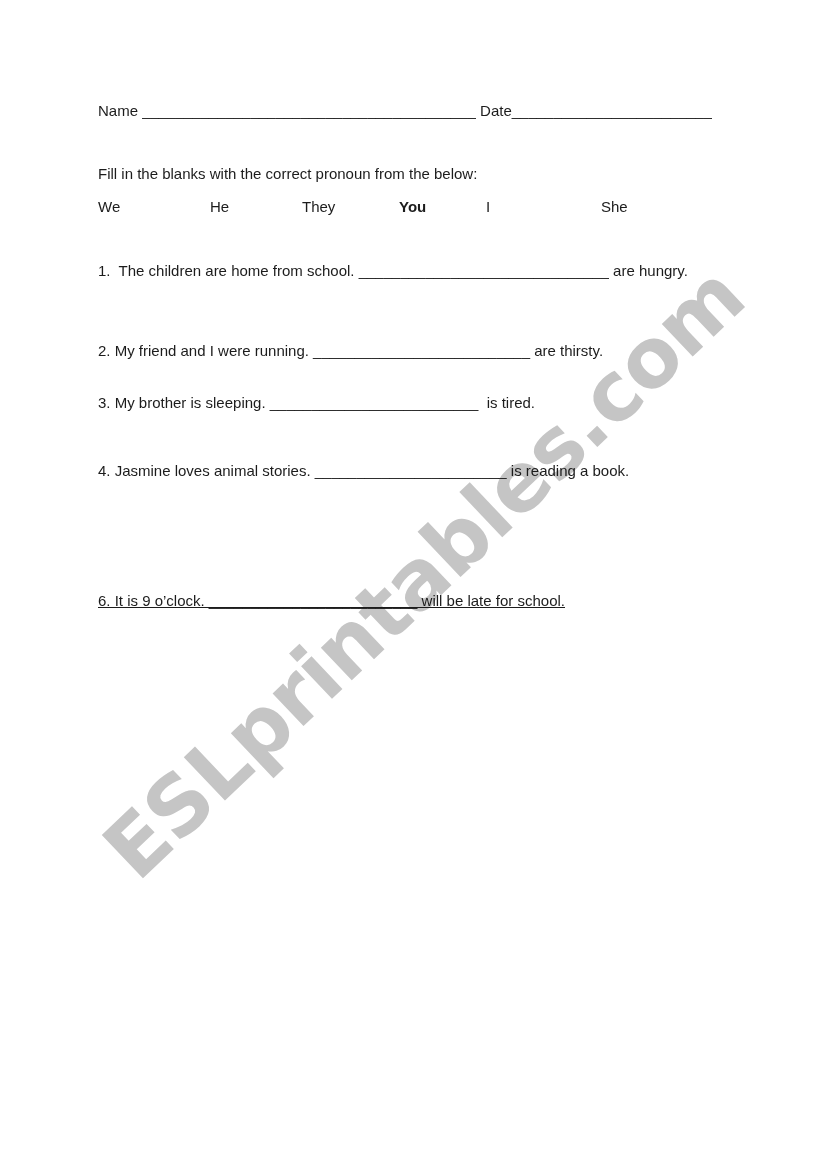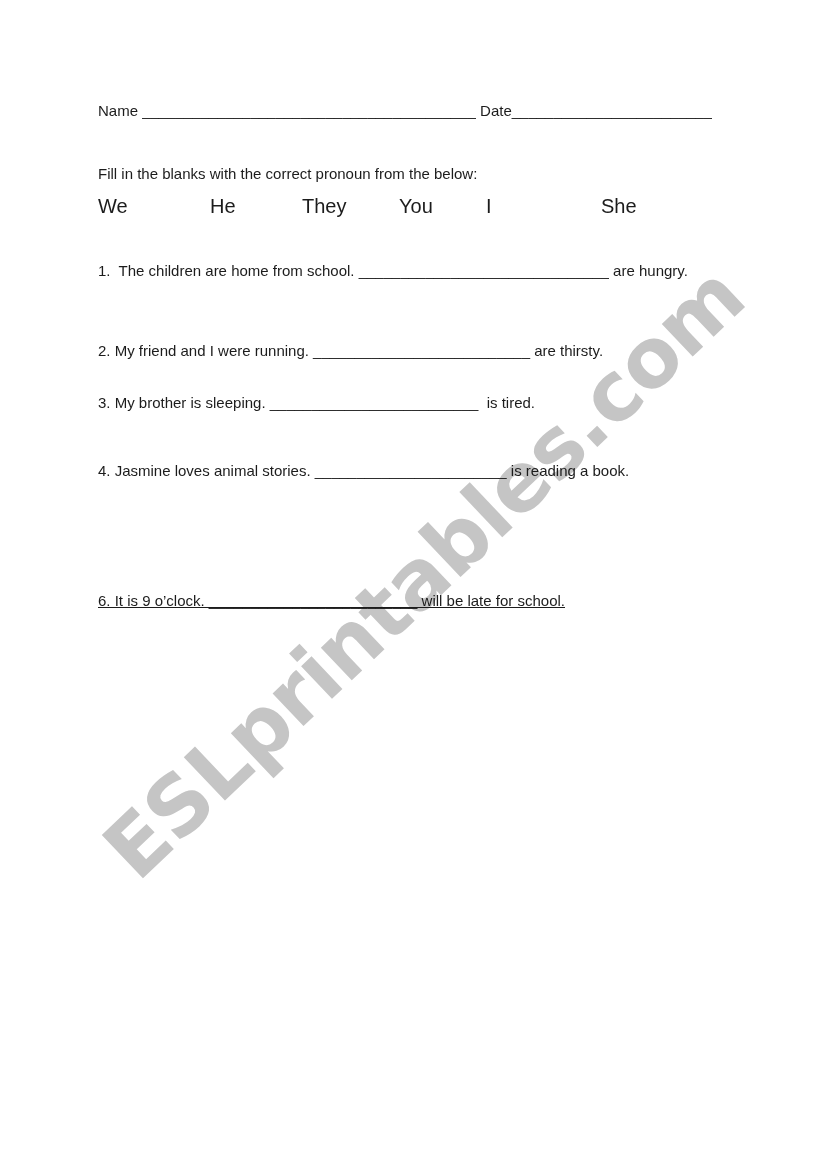--- a/index.html
+++ b/index.html
@@ -32,28 +32,28 @@
     position: absolute;
     top: 197px;
     left: 0;
     width: 821px;
     height: 20px;
     z-index: 2;
   }
   .wb-item {
     position: absolute;
     top: 0;
-    font-size: 20px;
+    font-size: 15px;
     line-height: 19px;
     white-space: pre;
   }
   .wb-0 { left: 98px; }
   .wb-1 { left: 210px; }
   .wb-2 { left: 302px; }
-  .wb-3 { left: 399px; }
+  .wb-3 { left: 399px; font-weight: bold; }
   .wb-4 { left: 486px; }
   .wb-5 { left: 601px; }
   .q-0 { top: 261px; }
   .q-1 { top: 341px; }
   .q-2 { top: 393px; }
   .q-3 { top: 448px; margin-top: 13px; }
   .q-4 { top: 525px; }
   .q-5 { top: 591px; text-decoration: underline; }
   .watermark {
     position: absolute;

